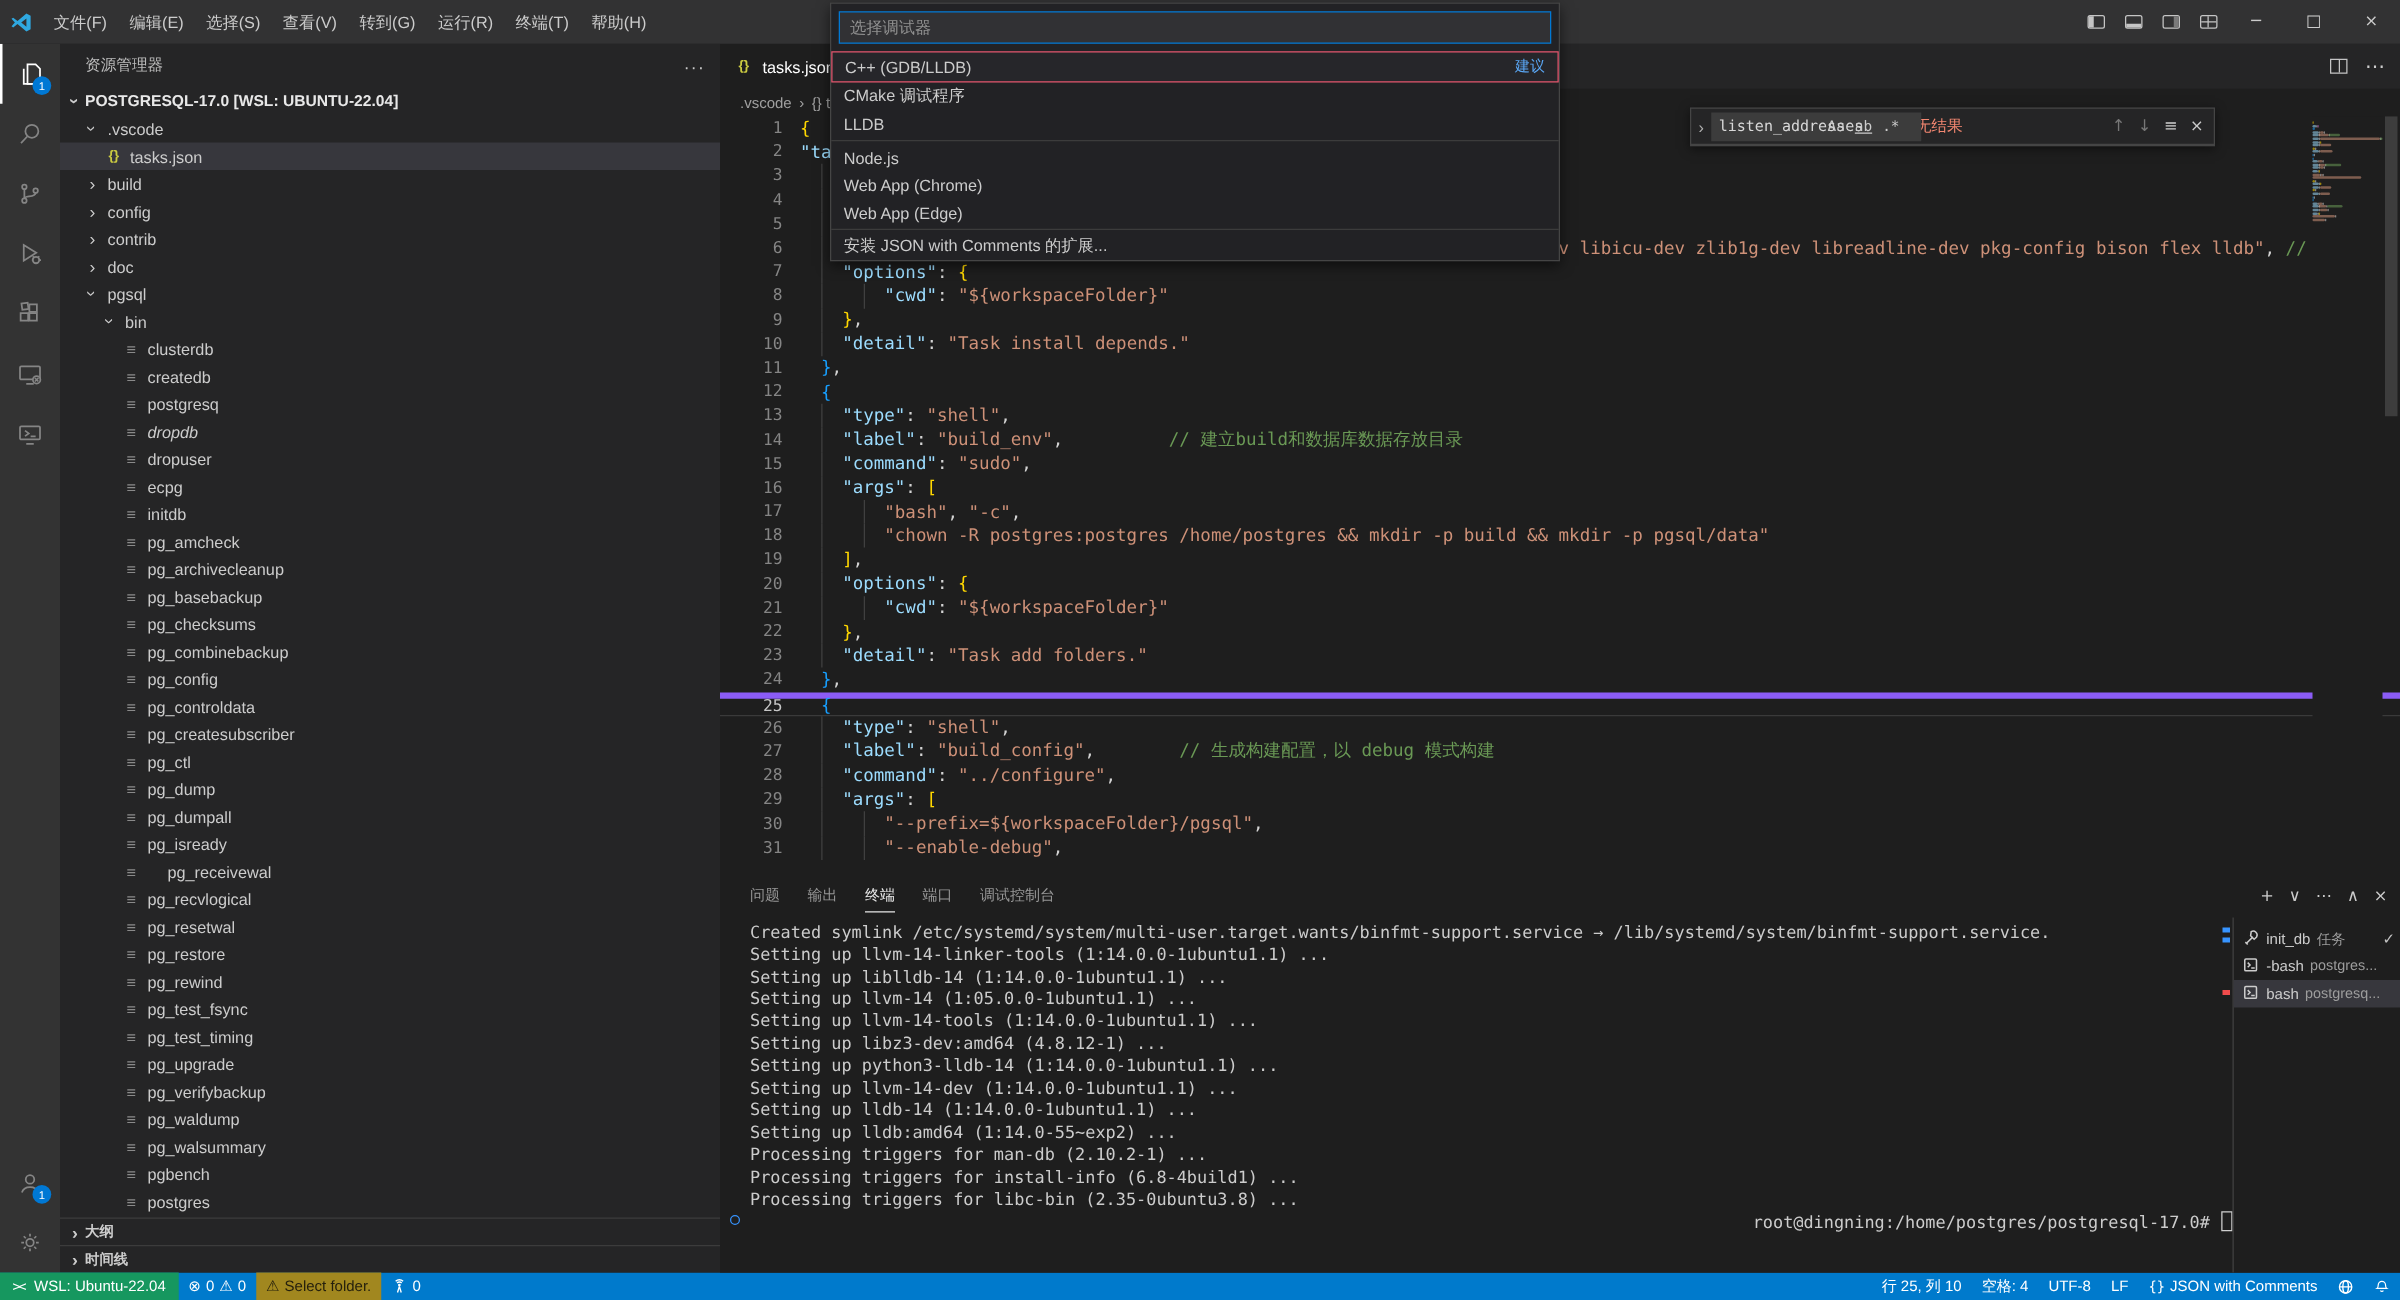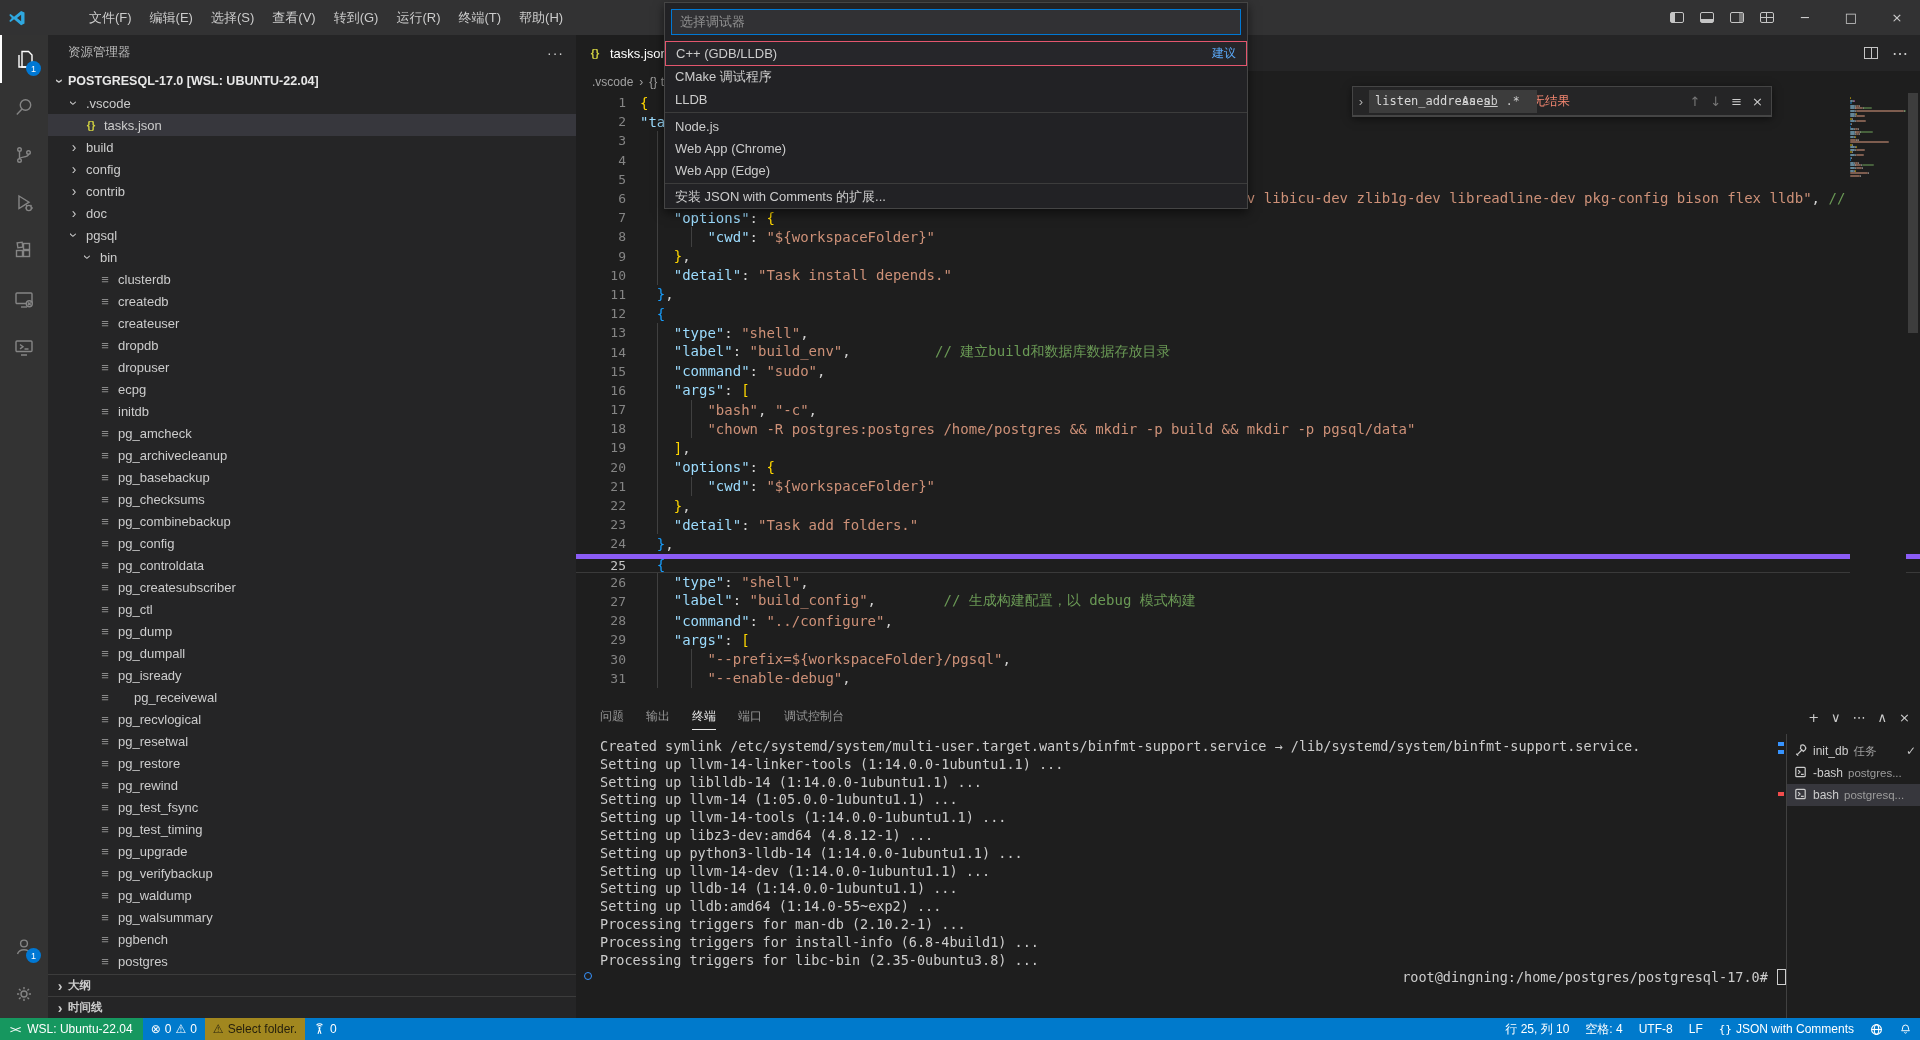--- a/index.html
+++ b/index.html
@@ -1,19 +1,19 @@
 <!DOCTYPE html>
 <html><head>
 <meta charset="utf-8">
 <style>
   html,body{margin:0;padding:0;background:#1e1e1e;width:1920px;height:1040px;overflow:hidden;
     font-family:"Liberation Sans",sans-serif;-webkit-font-smoothing:antialiased;}
   *{box-sizing:border-box;}
   
-  .titlebar{height:35px;background:#323233;display:flex;align-items:center;color:#cccccc;font-size:13px;position:relative;z-index:5;gap:46px;}
+  .titlebar{height:35px;background:#323233;display:flex;align-items:center;color:#cccccc;font-size:13px;position:relative;z-index:5;}
   .vslogo{width:34px;display:flex;justify-content:center;}
   .menus{display:flex;height:100%;}
   .menu-item{padding:0 9px;display:flex;align-items:center;cursor:default;}
   .tb-right{margin-left:auto;display:flex;align-items:center;height:100%;}
   .layout-ico{width:30px;height:100%;display:flex;align-items:center;justify-content:center;color:#cccccc;}
   .lyt{width:14px;height:11px;border:1px solid #c5c5c5;border-radius:2px;position:relative;}
   .lyt.l::before{content:"";position:absolute;left:0;top:0;bottom:0;width:4px;background:#c5c5c5;}
   .lyt.b::before{content:"";position:absolute;left:0;right:0;bottom:0;height:3px;background:#c5c5c5;}
   .lyt.r::before{content:"";position:absolute;right:0;top:0;bottom:0;width:4px;background:#7a7a7a;}
   .lyt.g::before{content:"";position:absolute;left:5px;top:0;bottom:0;width:1px;background:#c5c5c5;}
@@ -264,25 +264,25 @@
         <div class="tree-row" style="padding-left: 48px;">
           <span class="ficon bin">≡</span>
           <span style="margin-left: 4px;">clusterdb</span>
         </div>
         <div class="tree-row" style="padding-left: 48px;">
           <span class="ficon bin">≡</span>
           <span style="margin-left: 4px;">createdb</span>
         </div>
         <div class="tree-row" style="padding-left: 48px;">
           <span class="ficon bin">≡</span>
-          <span style="margin-left: 4px;">createuser</span>
-        </div>
-        <div class="tree-row" style="padding-left: 48px;">
-          <span class="ficon bin">≡</span>
-          <span style="margin-left: 4px;">dropdb</span>
+          <span style="margin-left: 4px;">postgresq</span>
+        </div>
+        <div class="tree-row" style="padding-left: 48px;">
+          <span class="ficon bin">≡</span>
+          <span style="margin-left: 4px; font-style: italic;">dropdb</span>
         </div>
         <div class="tree-row" style="padding-left: 48px;">
           <span class="ficon bin">≡</span>
           <span style="margin-left: 4px;">dropuser</span>
         </div>
         <div class="tree-row" style="padding-left: 48px;">
           <span class="ficon bin">≡</span>
           <span style="margin-left: 4px;">ecpg</span>
         </div>
         <div class="tree-row" style="padding-left: 48px;">

